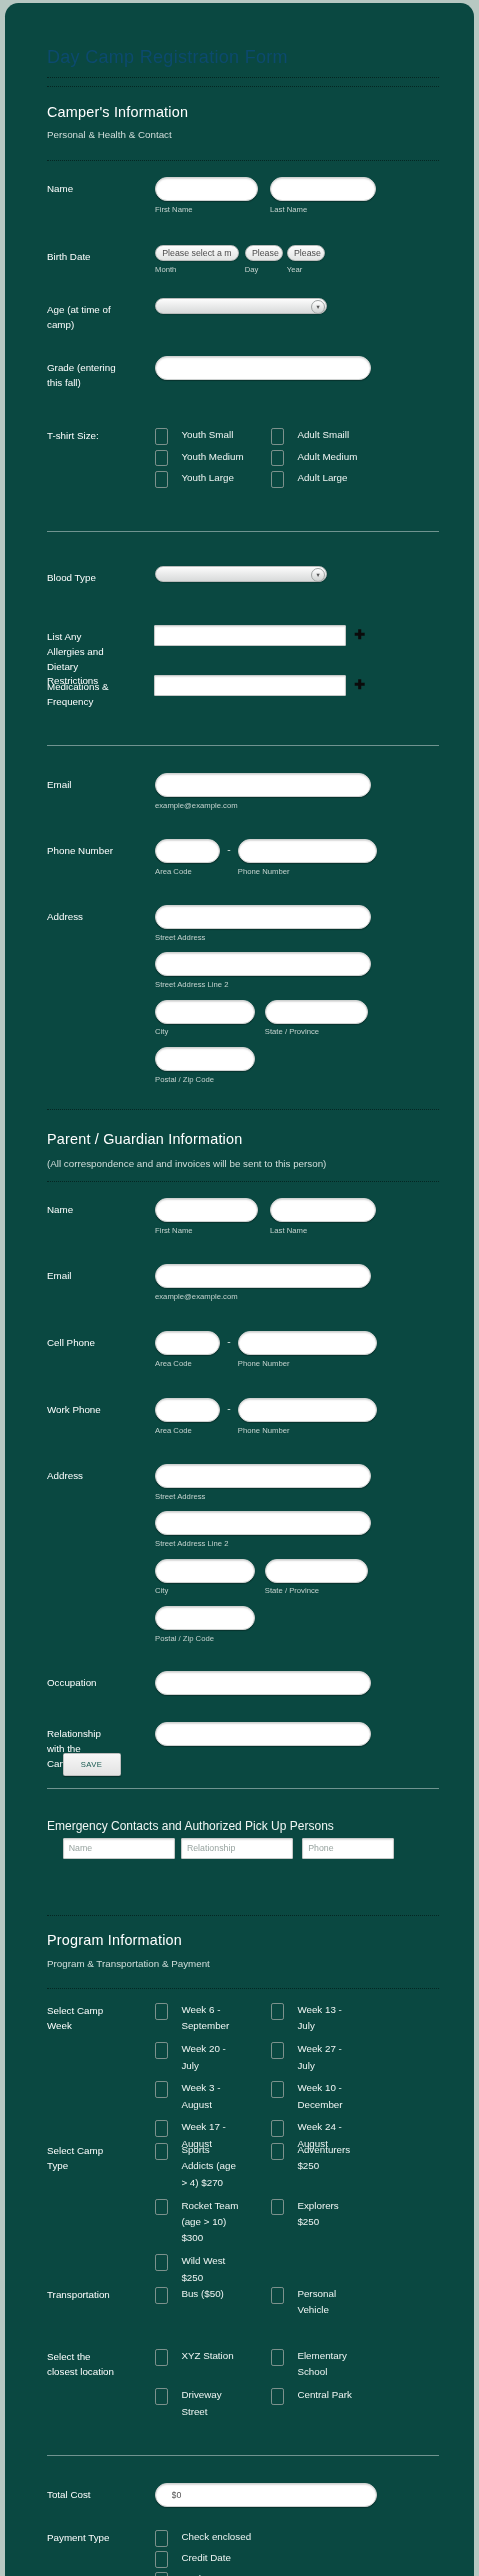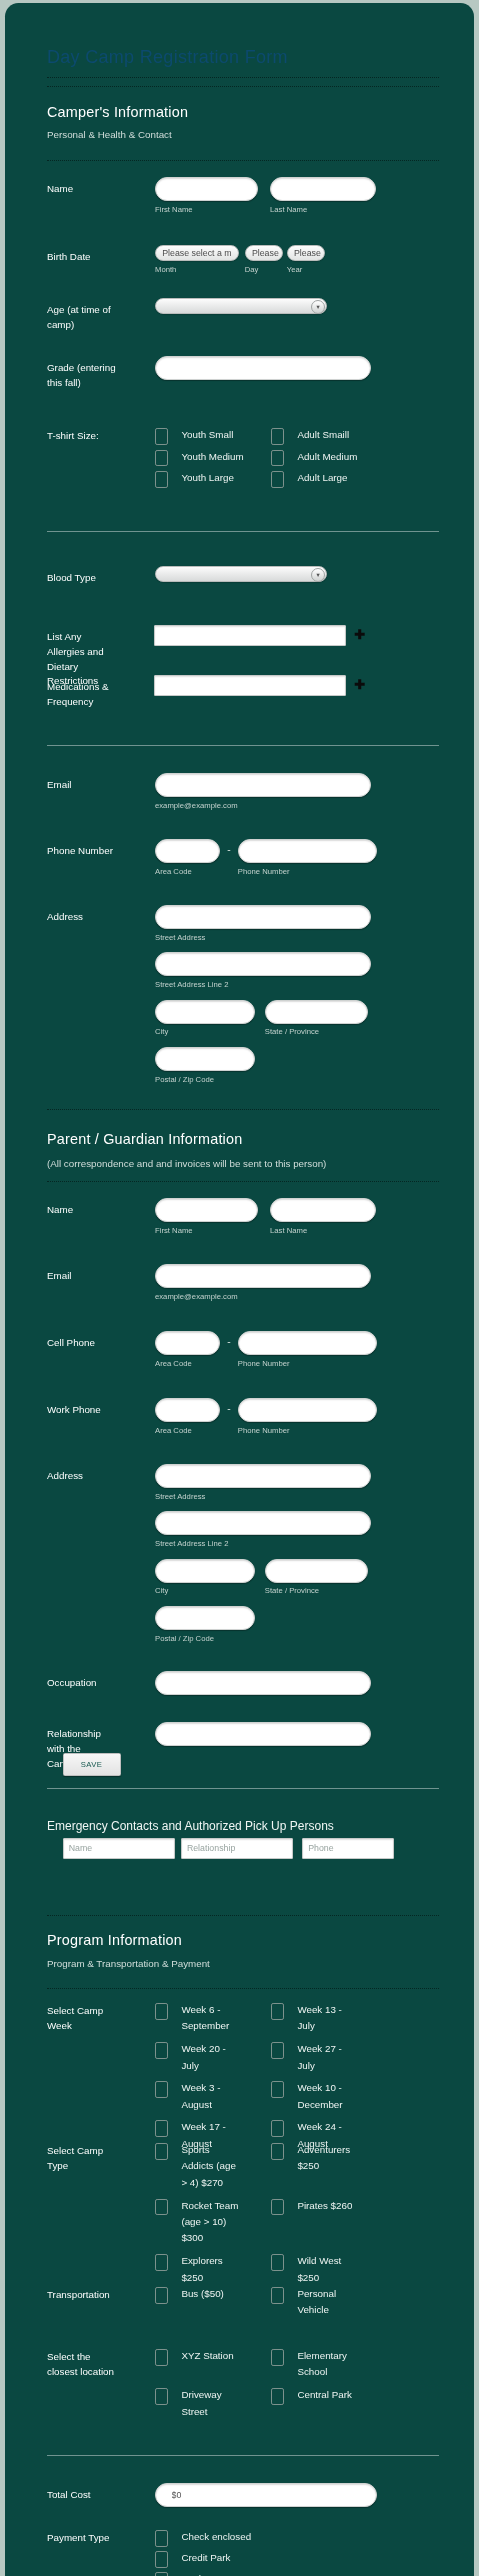--- a/index.html
+++ b/index.html
@@ -413,24 +413,20 @@
       <label class="opt">
         <span class="cb"></span>
         <span class="optlab">Adventurers $250</span>
       </label>
 
       <label class="opt">
         <span class="cb"></span>
         <span class="optlab">Rocket Team (age &gt; 10) $300</span>
       </label>
 
-      <label class="opt">
-        <span class="cb"></span>
-        <span class="optlab">Pirates $260</span>
-      </label>
 
       <label class="opt">
         <span class="cb"></span>
         <span class="optlab">Explorers $250</span>
       </label>
 
       <label class="opt">
         <span class="cb"></span>
         <span class="optlab">Wild West $250</span>
       </label>
@@ -498,21 +494,21 @@
   <div class="fctrl">
       <div class="grid1">
 
       <label class="opt">
         <span class="cb"></span>
         <span class="optlab">Check enclosed</span>
       </label>
 
       <label class="opt">
         <span class="cb"></span>
-        <span class="optlab">Credit Park</span>
+        <span class="optlab">Credit Date</span>
       </label>
 
       <label class="opt">
         <span class="cb"></span>
         <span class="optlab">Cash</span>
       </label>
     </div>
     </div>
 </div>
 

